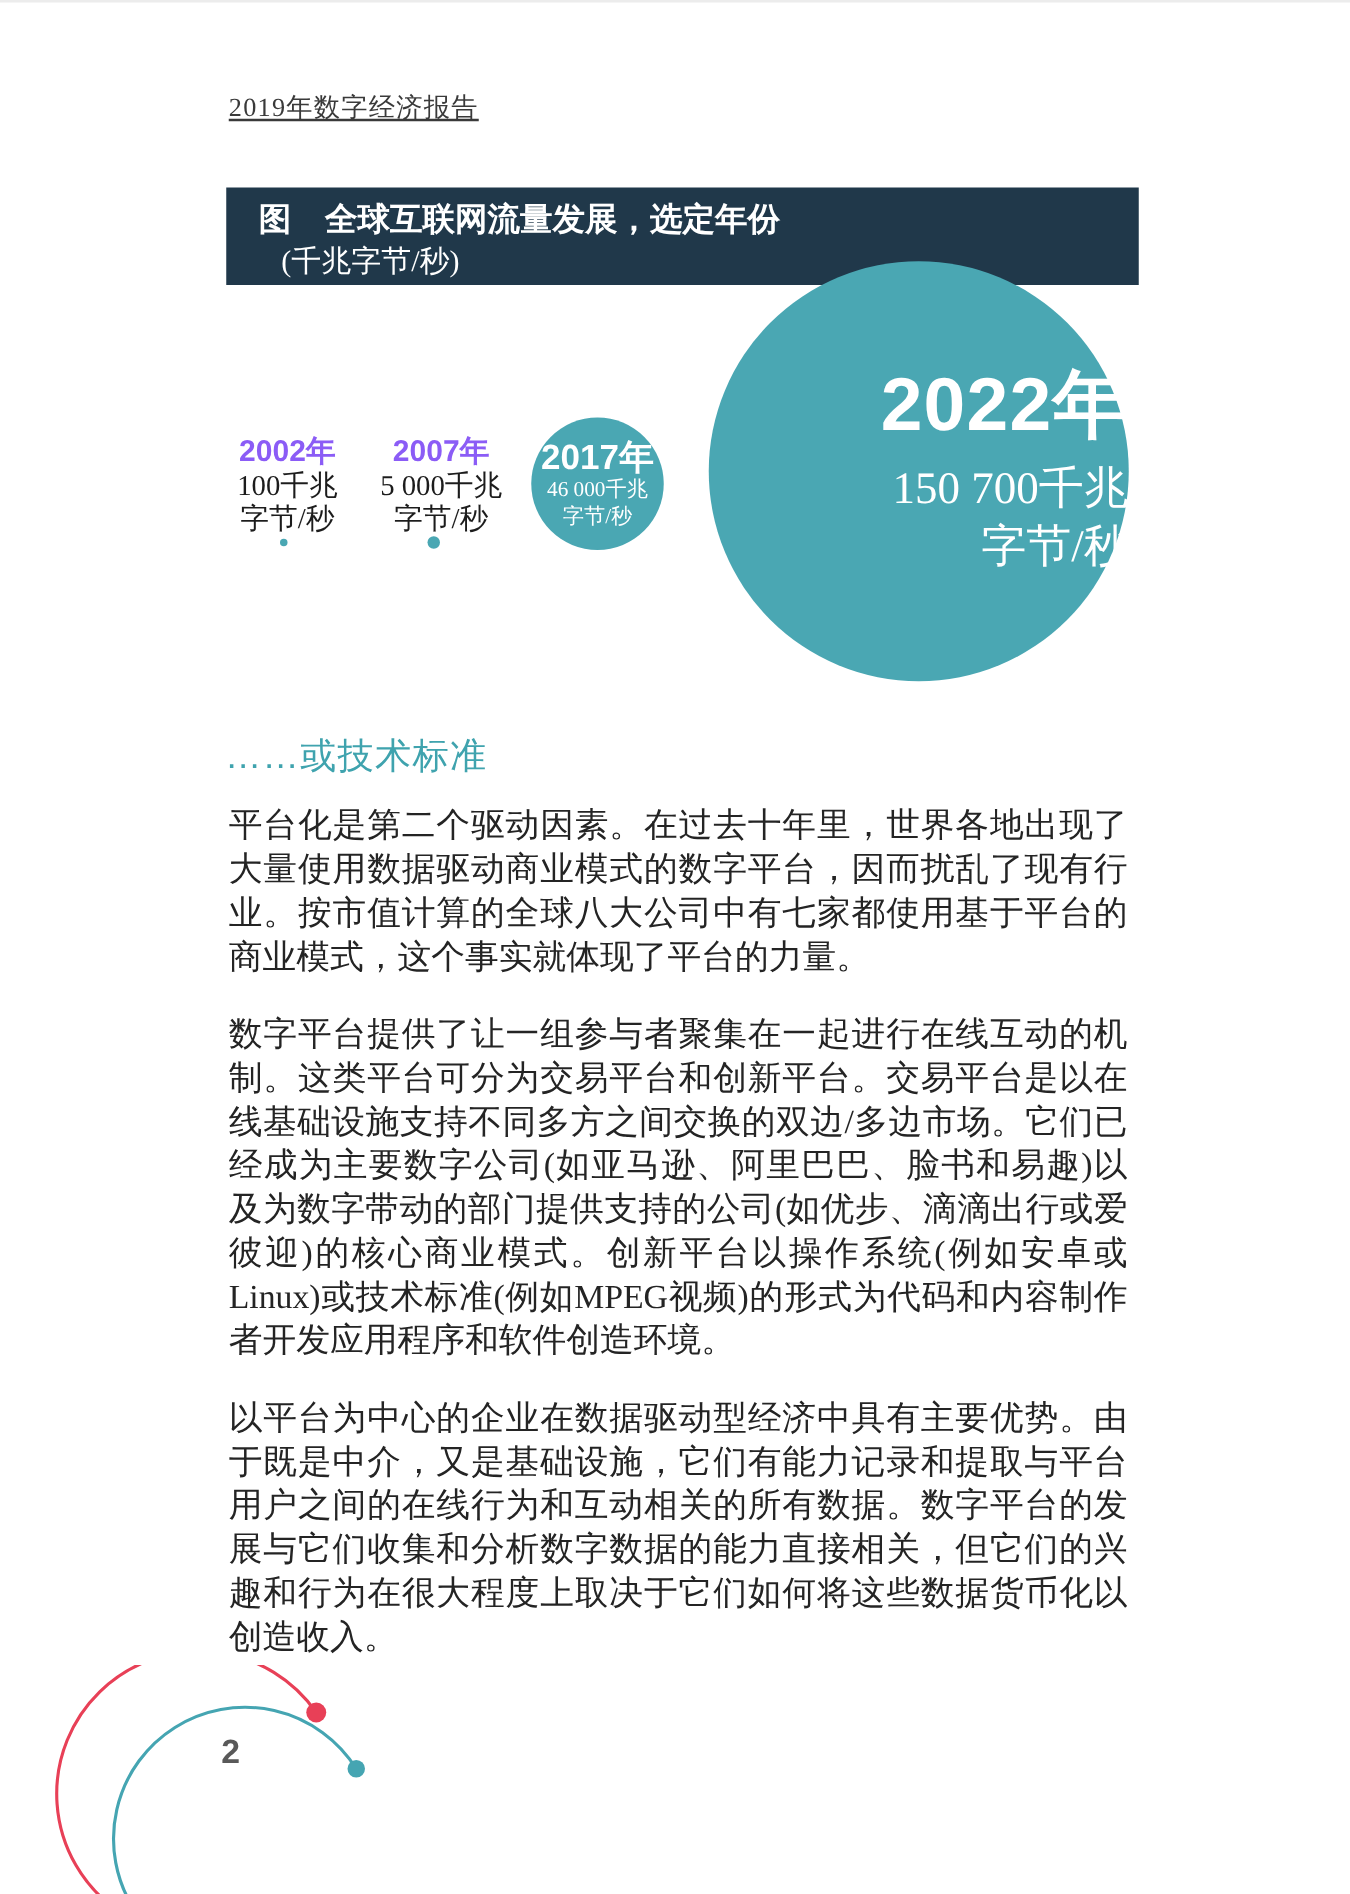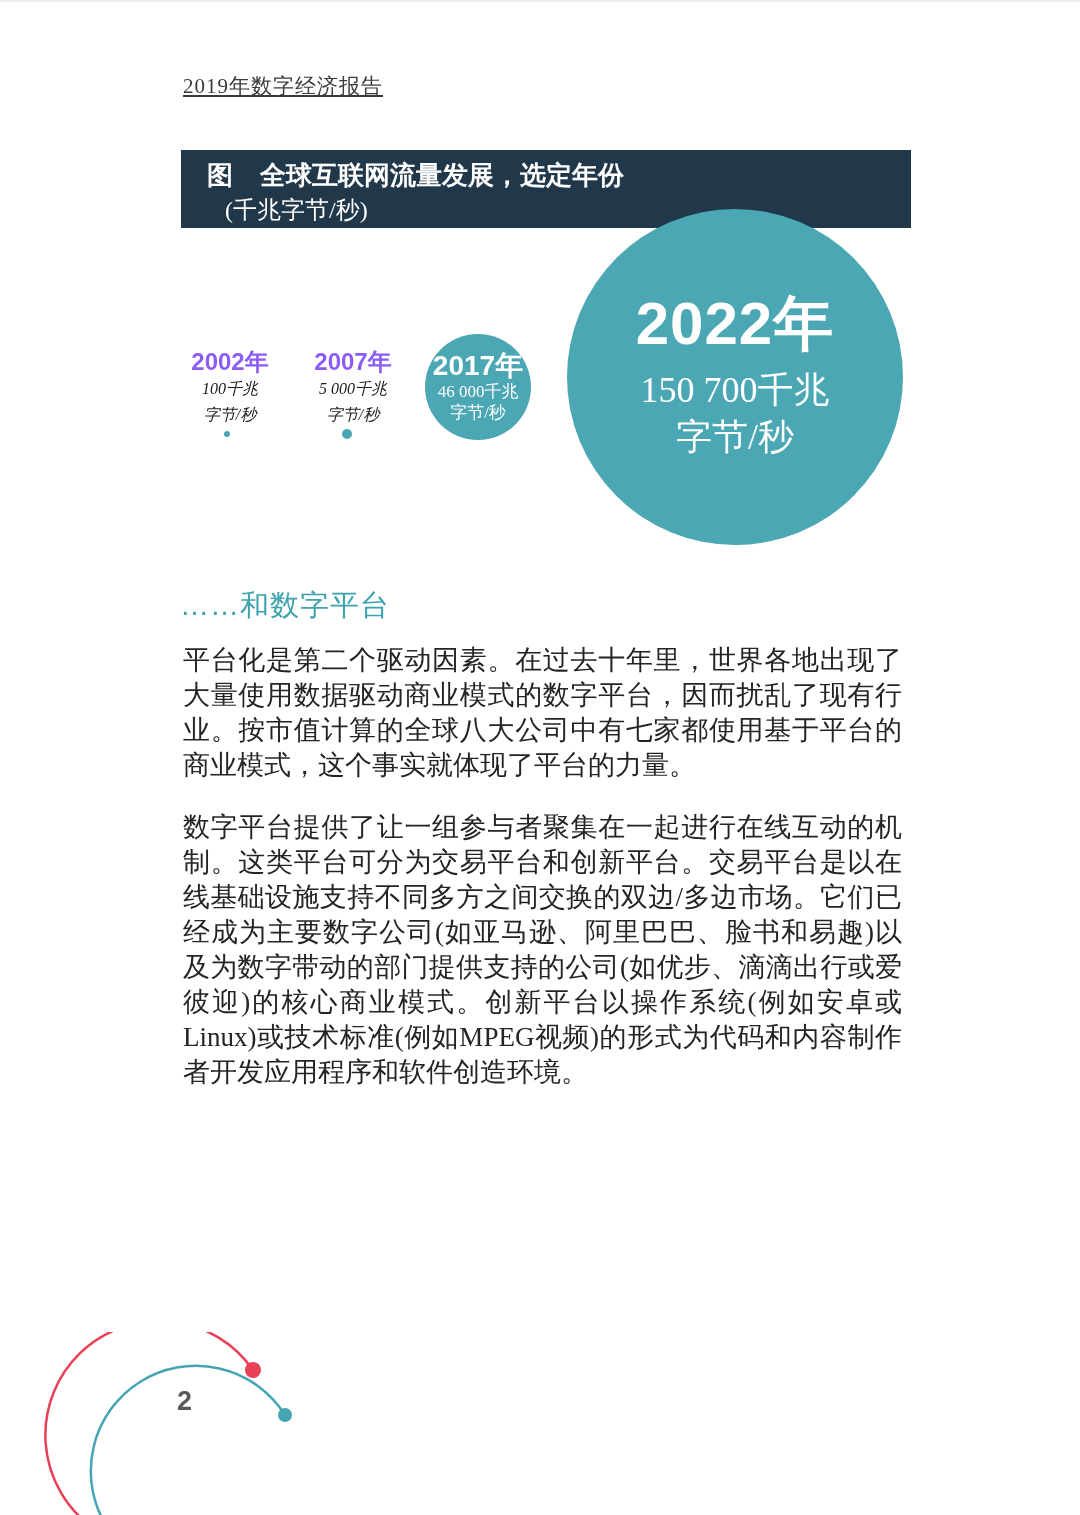--- a/index.html
+++ b/index.html
@@ -33,42 +33,42 @@
     padding-left:44px;margin-top:3px;
     font-size:24px;line-height:32px;font-weight:normal;
     font-family:"Liberation Serif","DejaVu Serif",serif;
   }
   .bubble{
     position:absolute;border-radius:50%;
     background:#4AA7B3;color:#ffffff;
     display:flex;flex-direction:column;align-items:center;justify-content:center;
     text-align:center;
   }
-  .bubble-2022{left:567px;top:207px;width:336px;height:336px;z-index:2;}
+  .bubble-2022{left:567px;top:207px;width:336px;height:336px;z-index:2;align-items:flex-end;}
   .bubble-2022 .year{
     font-family:"Liberation Sans","DejaVu Sans",sans-serif;
     font-weight:bold;font-size:60px;line-height:62px;letter-spacing:1px;
   }
   .bubble-2022 .val{font-size:36px;line-height:47px;margin-top:12px;}
   .bubble-2022 .unit{font-size:36px;line-height:47px;}
   .bubble-2017{left:425px;top:332px;width:106px;height:106px;z-index:2;}
   .bubble-2017 .year{
     font-family:"Liberation Sans","DejaVu Sans",sans-serif;
     font-weight:bold;font-size:28px;line-height:27px;
   }
   .bubble-2017 .val{font-size:17px;line-height:21px;margin-top:2px;}
   .bubble-2017 .unit{font-size:17px;line-height:21px;}
   .year-col{
     position:absolute;top:346px;text-align:center;color:#1c1c1c;
   }
   .year-col .year{
     font-family:"Liberation Sans","DejaVu Sans",sans-serif;
     font-weight:bold;font-size:24px;line-height:28px;color:#8b5cf6;
   }
-  .year-col .val,.year-col .unit{font-size:16px;line-height:26px;font-style:italic;}
+  .year-col .val,.year-col .unit{font-size:23px;line-height:26px;}
   .col-2002{left:182px;width:96px;}
   .col-2007{left:303px;width:100px;}
   .dot{position:absolute;border-radius:50%;background:#4AA7B3;}
   .dot-2002{left:224px;top:429px;width:6px;height:6px;}
   .dot-2007{left:342px;top:427px;width:10px;height:10px;}
   
   .section-heading{
     position:absolute;left:180px;top:586px;
     font-family:"Liberation Sans","DejaVu Sans",sans-serif;
     font-size:29px;line-height:34px;color:#3FA3AE;letter-spacing:1px;
@@ -121,25 +121,26 @@
   </div>
   <div class="dot dot-2002"></div>
 
   <div class="year-col col-2007">
     <div class="year">2007年</div>
     <div class="val">5 000千兆</div>
     <div class="unit">字节/秒</div>
   </div>
   <div class="dot dot-2007"></div>
 
-  <div class="section-heading">……和数字平台</div>
+  <div class="section-heading">……或技术标准</div>
 
   <div class="body-text">
     <p>平台化是第二个驱动因素。在过去十年里，世界各地出现了大量使用数据驱动商业模式的数字平台，因而扰乱了现有行业。按市值计算的全球八大公司中有七家都使用基于平台的商业模式，这个事实就体现了平台的力量。</p>
     <p>数字平台提供了让一组参与者聚集在一起进行在线互动的机制。这类平台可分为交易平台和创新平台。交易平台是以在线基础设施支持不同多方之间交换的双边/多边市场。它们已经成为主要数字公司(如亚马逊、阿里巴巴、脸书和易趣)以及为数字带动的部门提供支持的公司(如优步、滴滴出行或爱彼迎)的核心商业模式。创新平台以操作系统(例如安卓或Linux)或技术标准(例如MPEG视频)的形式为代码和内容制作者开发应用程序和软件创造环境。</p>
+    <p>以平台为中心的企业在数据驱动型经济中具有主要优势。由于既是中介，又是基础设施，它们有能力记录和提取与平台用户之间的在线行为和互动相关的所有数据。数字平台的发展与它们收集和分析数字数据的能力直接相关，但它们的兴趣和行为在很大程度上取决于它们如何将这些数据货币化以创造收入。</p>
   </div>
 
   <svg class="corner-svg" viewBox="0 0 330 185">
     <path d="M 253 38 A 114 114 0 1 0 92 195" fill="none" stroke="#E84057" stroke-width="2.5" stroke-linecap="round"></path>
     <path d="M 285 83 A 103 103 0 1 0 107 195" fill="none" stroke="#45A5B2" stroke-width="2.5" stroke-linecap="round"></path>
     <circle cx="253" cy="38" r="8" fill="#E84057"></circle>
     <circle cx="285" cy="83" r="7" fill="#45A5B2"></circle>
   </svg>
 
   <div class="page-num">2</div>

